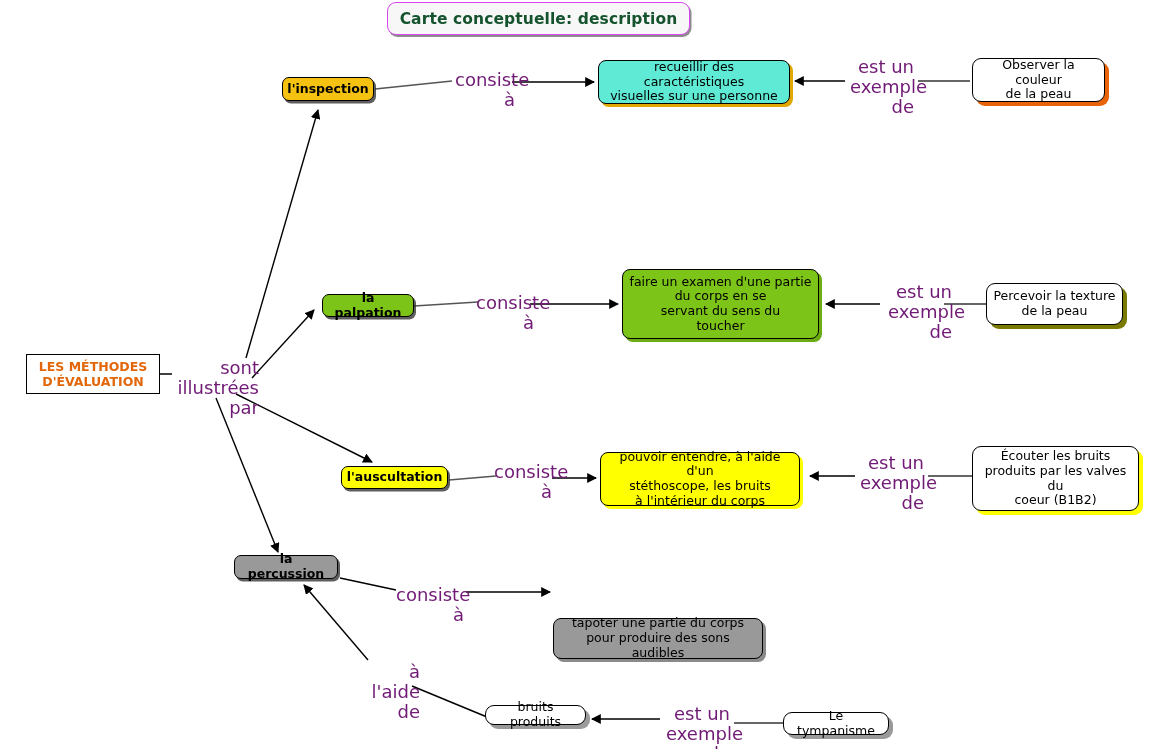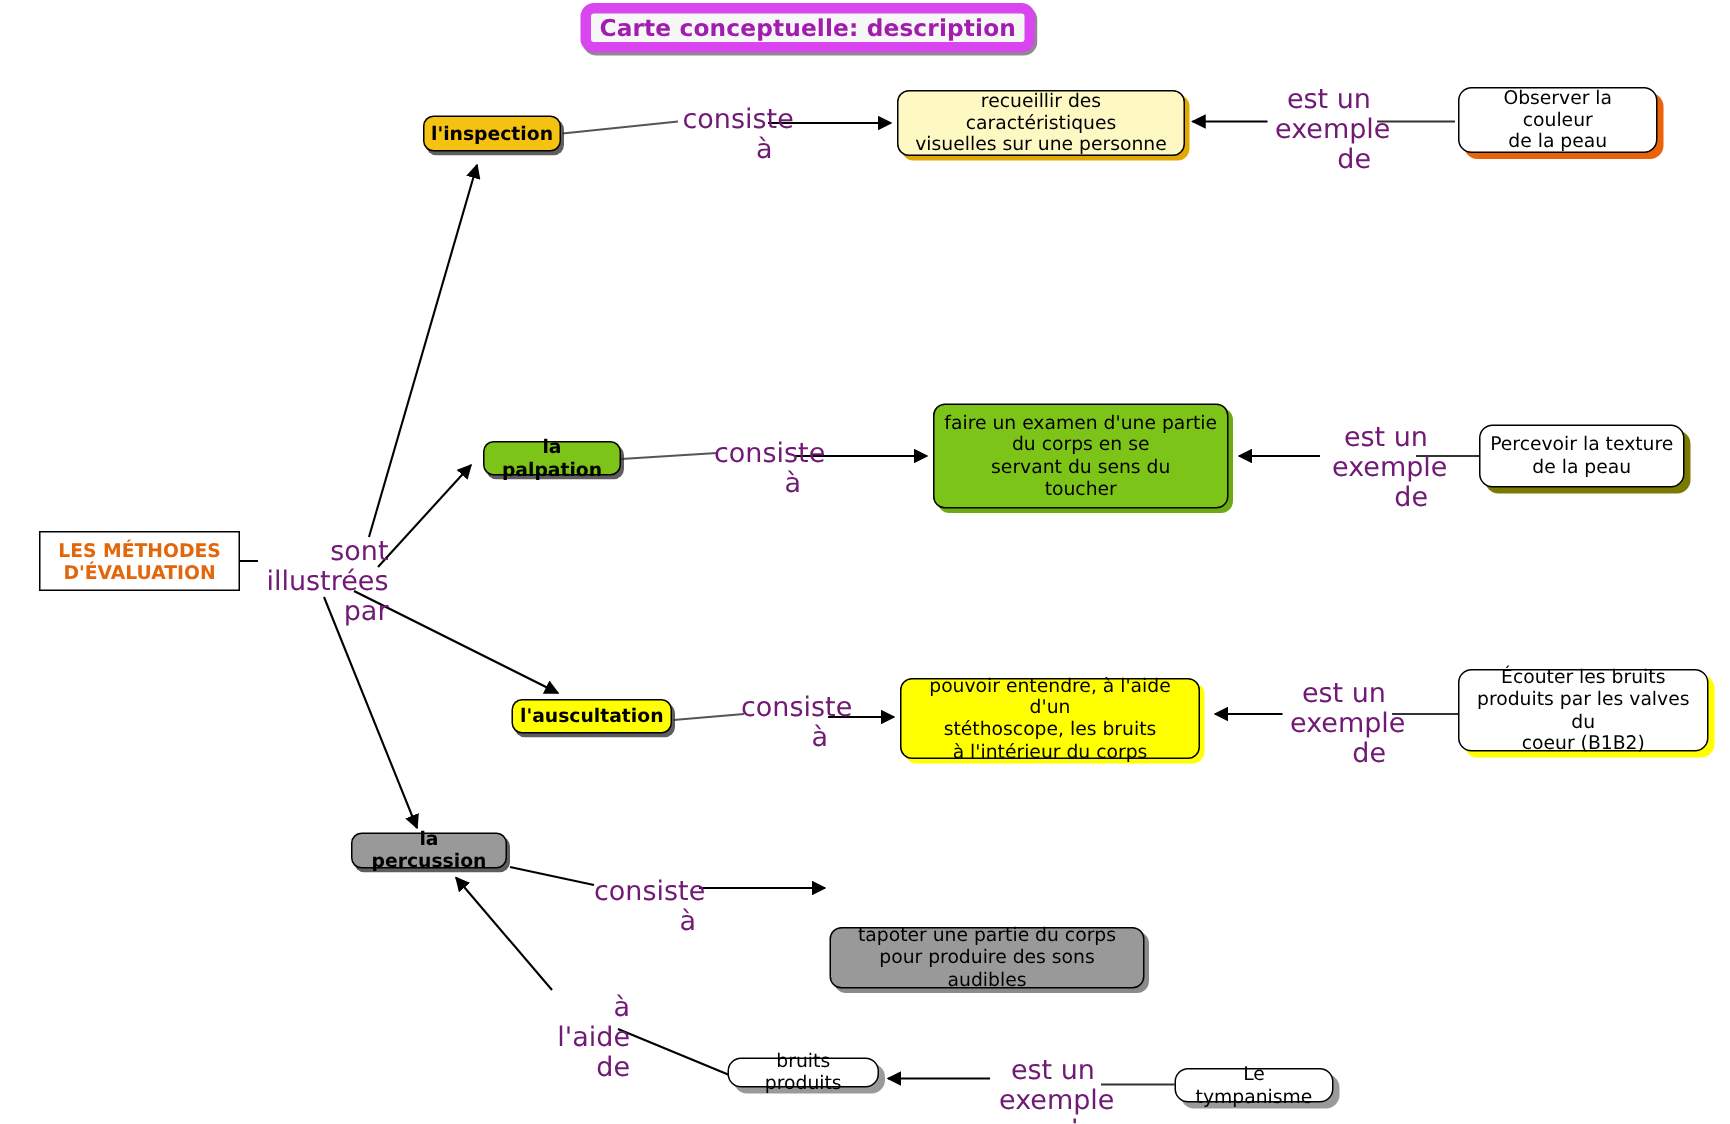--- a/index.html
+++ b/index.html
@@ -42,24 +42,24 @@
   }
 
   
   .title-box {
     position: absolute;
     left: 387px;
     top: 2px;
     width: 303px;
     height: 33px;
     box-sizing: border-box;
-    border: 7px solid #d946ef;
+    border: 1px solid #d946ef;
     border-radius: 9px;
     background: #f7f7f7;
-    color: #a21caf;
+    color: #14532d;
     font-weight: bold;
     font-size: 15.5px;
     display: flex;
     align-items: center;
     justify-content: center;
     letter-spacing: .1px;
     box-shadow: 1.5px 2px 0 #8c8c8c;
     z-index: 4;
   }
 
@@ -98,21 +98,21 @@
   .pill.green   { background: #7dc419; }
   .pill.yellow  { background: #ffff00; }
   .pill.gray    { background: #999999; }
 
   
   .desc {
     border-radius: 8px;
     font-size: 12.5px;
     padding: 2px 6px;
   }
-  .desc.orange { background: #fef9c3; box-shadow: 3px 3px 0 #e0a800; }
+  .desc.orange { background: #5eead4; box-shadow: 3px 3px 0 #e0a800; }
   .desc.green  { background: #7dc419; box-shadow: 3px 3px 0 #6cab12; }
   .desc.yellow { background: #ffff00; box-shadow: 3px 3px 0 #ffff00; }
   .desc.gray   { background: #999999; box-shadow: 3px 3px 0 #8a8a8a; }
 
   
   .example {
     border-radius: 9px;
     background: #ffffff;
     font-size: 12.5px;
     padding: 2px 6px;
@@ -226,21 +226,21 @@
 à</div>
 
   <div class="node desc yellow" style="left:600px; top:452px; width:200px; height:54px;">pouvoir entendre, à l'aide d'un
 stéthoscope, les bruits
 à l'intérieur du corps</div>
 
   <div class="link-label" style="left:860px; top:453px; width:64px;">est un
 exemple
 de</div>
 
-  <div class="node example sh-yellow" style="left:972px; top:446px; width:167px; height:55px;">Écouter les bruits
+  <div class="node example sh-yellow" style="left:972px; top:446px; width:167px; height:65px;">Écouter les bruits
 produits par les valves du
 coeur (B1B2)</div>
 
   <div class="node pill gray" style="left:234px; top:555px; width:104px; height:24px;">la percussion</div>
 
   <div class="link-label" style="left:396px; top:585px; width:68px;">consiste à</div>
 
   <div class="node desc gray" style="left:553px; top:578px; width:210px; height:41px;margin-top:40px;">tapoter une partie du corps
 pour produire des sons audibles</div>
 

